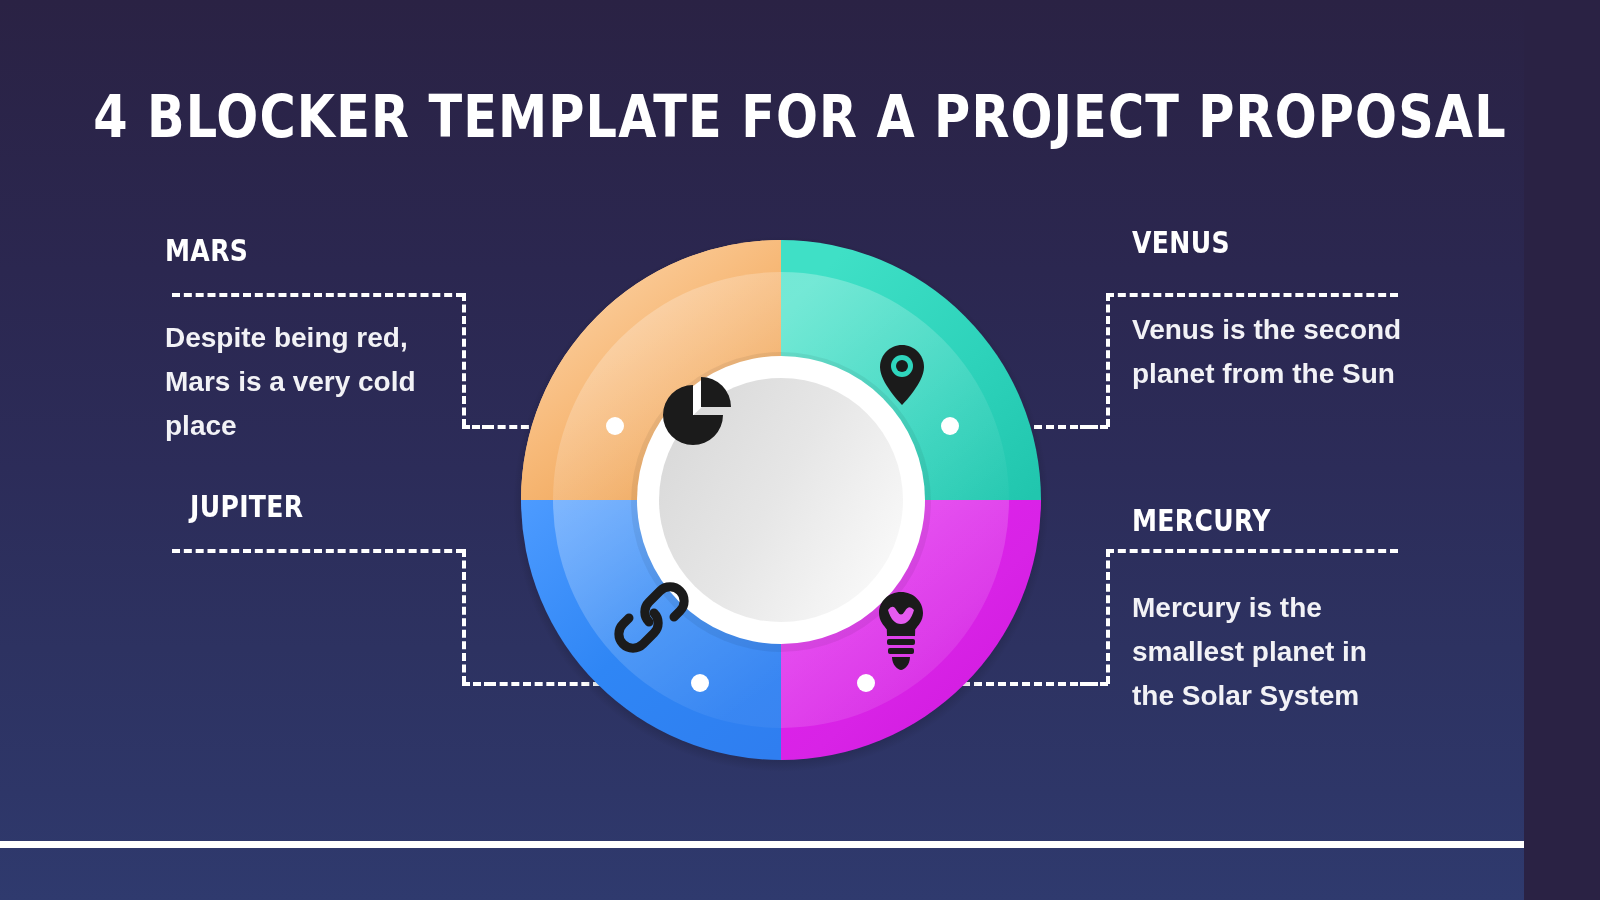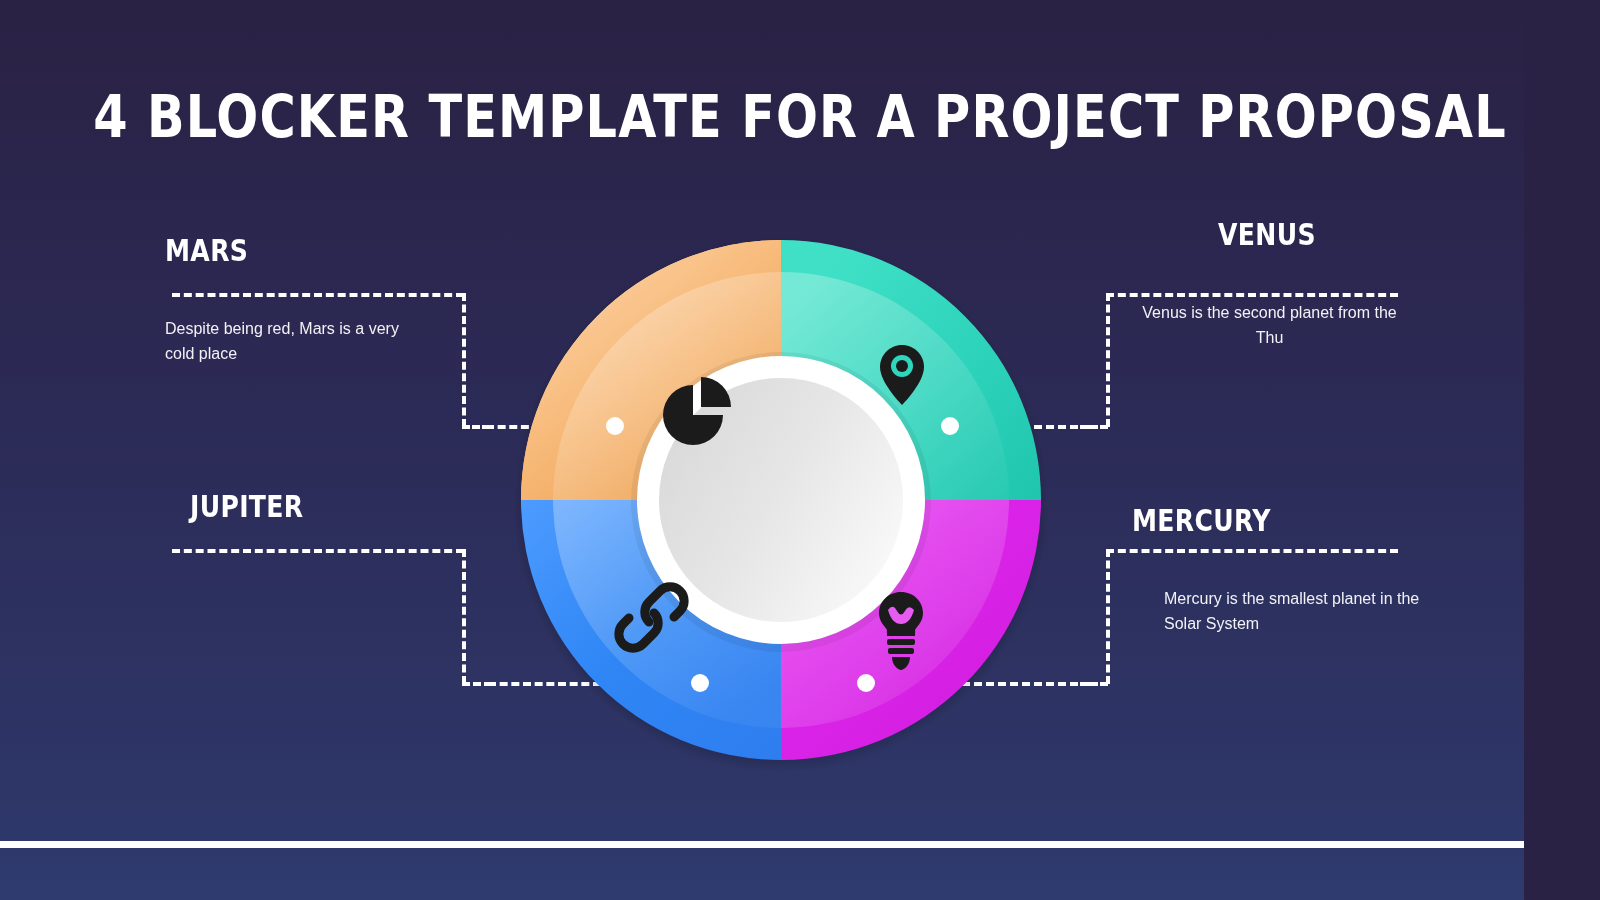--- a/index.html
+++ b/index.html
@@ -39,23 +39,23 @@
     letter-spacing:0.4px;
     text-transform:uppercase;
     transform:scaleX(0.9);
     transform-origin:0 50%;
     white-space:nowrap;
     margin:0 0 14px 0;
   }
   .block.right .heading{transform-origin:0 50%;}
   .block .body{
     color:#f2f2f6;
-    font-size:16px;
+    font-size:28px;
     line-height:1.58;
-    font-weight:400;
+    font-weight:700;
     max-width:260px;
   }
 
   
   .frame{
     position:absolute;
     border-style:dashed;
     border-color:#ffffff;
     border-width:0;
     pointer-events:none;
@@ -96,31 +96,31 @@
   <div class="frame" style="left:462px;top:293px;height:134px;border-left-width:4px;"></div>
   <div class="frame" style="left:462px;top:425px;width:28px;border-top-width:4px;"></div>
 
   <div class="block left" style="left:190px;top:488px;width:300px;">
     <div class="heading">JUPITER</div>
   </div>
   <div class="frame" style="left:172px;top:549px;width:292px;border-top-width:4px;"></div>
   <div class="frame" style="left:462px;top:549px;height:135px;border-left-width:4px;"></div>
   <div class="frame" style="left:462px;top:682px;width:30px;border-top-width:4px;"></div>
 
-  <div class="block right" style="left:1132px;top:216px;width:300px;text-align:center;">
+  <div class="block right" style="left:1132px;top:224px;width:300px;">
     <div class="heading">VENUS</div>
-    <div class="body" style="padding-top:34px;max-width:275px;">Venus is the second planet from the Thu</div>
+    <div class="body" style="padding-top:34px;max-width:275px;">Venus is the second planet from the Sun</div>
   </div>
   <div class="frame" style="left:1106px;top:293px;width:292px;border-top-width:4px;"></div>
   <div class="frame" style="left:1106px;top:293px;height:134px;border-left-width:4px;"></div>
   <div class="frame" style="left:1080px;top:425px;width:28px;border-top-width:4px;"></div>
 
   <div class="block right" style="left:1132px;top:502px;width:300px;">
     <div class="heading">MERCURY</div>
-    <div class="body" style="padding-top:34px;max-width:278px;margin-left:32px;">Mercury is the smallest planet in the Solar System</div>
+    <div class="body" style="padding-top:34px;max-width:278px;">Mercury is the smallest planet in the Solar System</div>
   </div>
   <div class="frame" style="left:1106px;top:549px;width:292px;border-top-width:4px;"></div>
   <div class="frame" style="left:1106px;top:549px;height:135px;border-left-width:4px;"></div>
   <div class="frame" style="left:1080px;top:682px;width:28px;border-top-width:4px;"></div>
 
   <div class="dash-h" style="left:486px;top:425px;width:136px;"></div>
   <div class="dash-h" style="left:950px;top:425px;width:140px;"></div>
   <div class="dash-h" style="left:488px;top:682px;width:218px;"></div>
   <div class="dash-h" style="left:866px;top:682px;width:224px;"></div>
 

